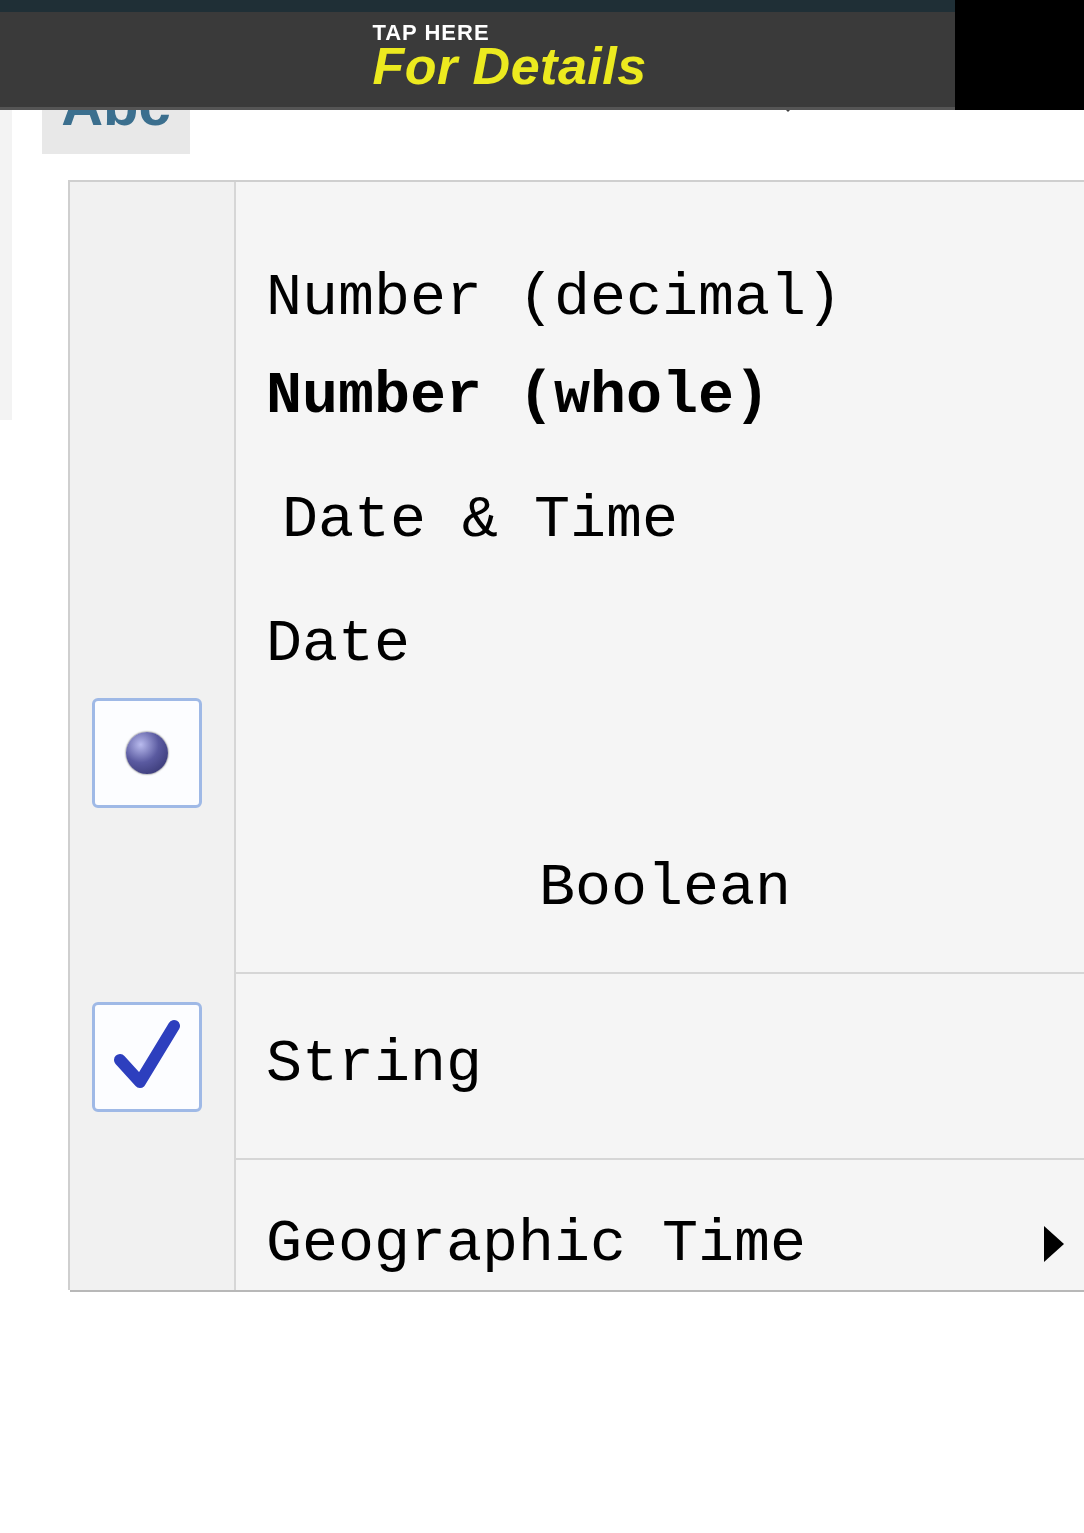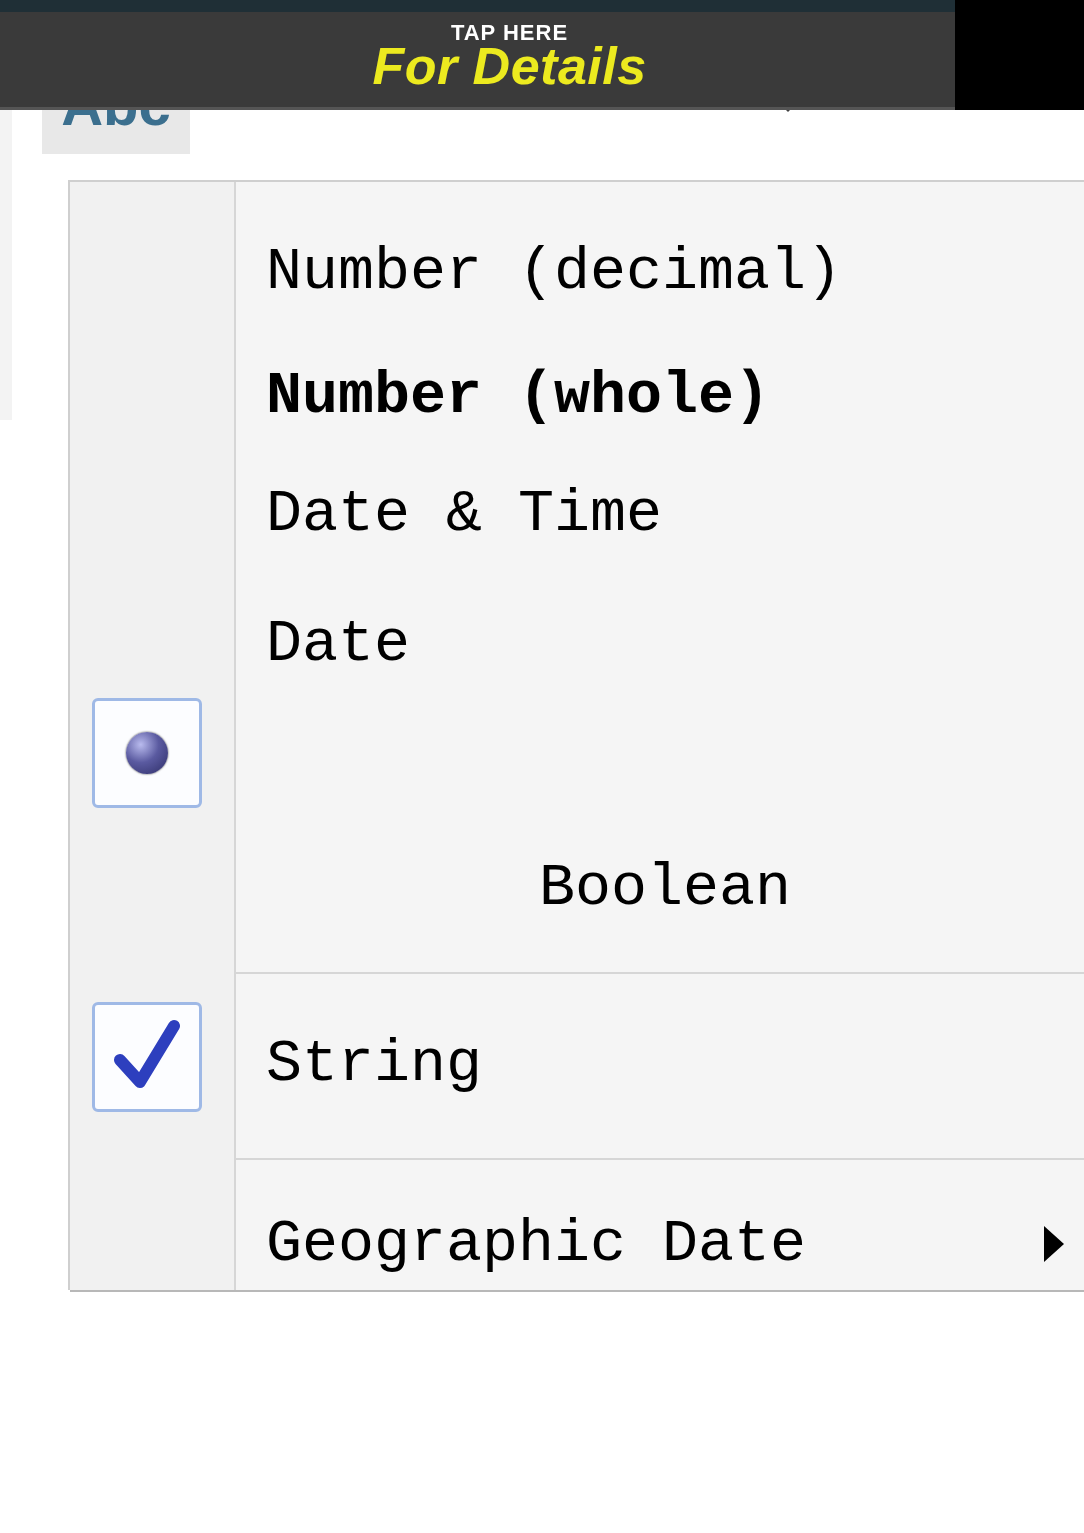--- a/index.html
+++ b/index.html
@@ -31,21 +31,20 @@
   .top-banner-right-black {
     position: absolute;
     top: 0;
     left: 955px;
     width: 129px;
     height: 110px;
     background: #000;
     z-index: 10;
   }
   .banner-text {
-    text-align: center;
     line-height: 1;
     margin-top: -6px;
     margin-left: 64px;
   }
   .banner-tap {
     color: #fff;
     font-family: Arial, sans-serif;
     font-weight: 900;
     font-size: 22px;
     letter-spacing: 1px;
@@ -206,42 +205,42 @@
     </div>
 
     <div class="icon-box" style="top:820px;">
       <svg class="check-svg" viewBox="0 0 70 78">
         <path d="M8 42 L28 64 L62 8" stroke="#2d3fbe" stroke-width="12" fill="none" stroke-linecap="round" stroke-linejoin="round"></path>
       </svg>
     </div>
   </div>
 
   <div class="menu-items-col">
-    <div class="menu-item" style="top:30px;">
+    <div class="menu-item" style="top:30px;align-items:flex-end;">
         <span>Number (decimal)</span>
       </div>
     <div class="menu-item" style="top:154px;font-weight:bold;">
         <span>Number (whole)</span>
       </div>
-    <div class="menu-item" style="top:272px;">
+    <div class="menu-item" style="top:278px;margin-left:16px;">
         <span>Date &amp; Time</span>
       </div>
     <div class="menu-item" style="top:402px;">
         <span>Date</span>
       </div>
     <div class="menu-item" style="top:646px;justify-content:center;">
         <span>Boolean</span>
       </div>
 
     <div class="menu-sep" style="top:790px;"></div>
 
     <div class="menu-item" style="top:822px;">
         <span>String</span>
       </div>
 
     <div class="menu-sep" style="top:976px;"></div>
 
     <div class="menu-item has-sub" style="top:1002px;">
-      <span>Geographic Date</span>
+      <span>Geographic Time</span>
       <span class="sub-arrow"></span>
     </div>
   </div>
 </div>
 
 </body></html>

